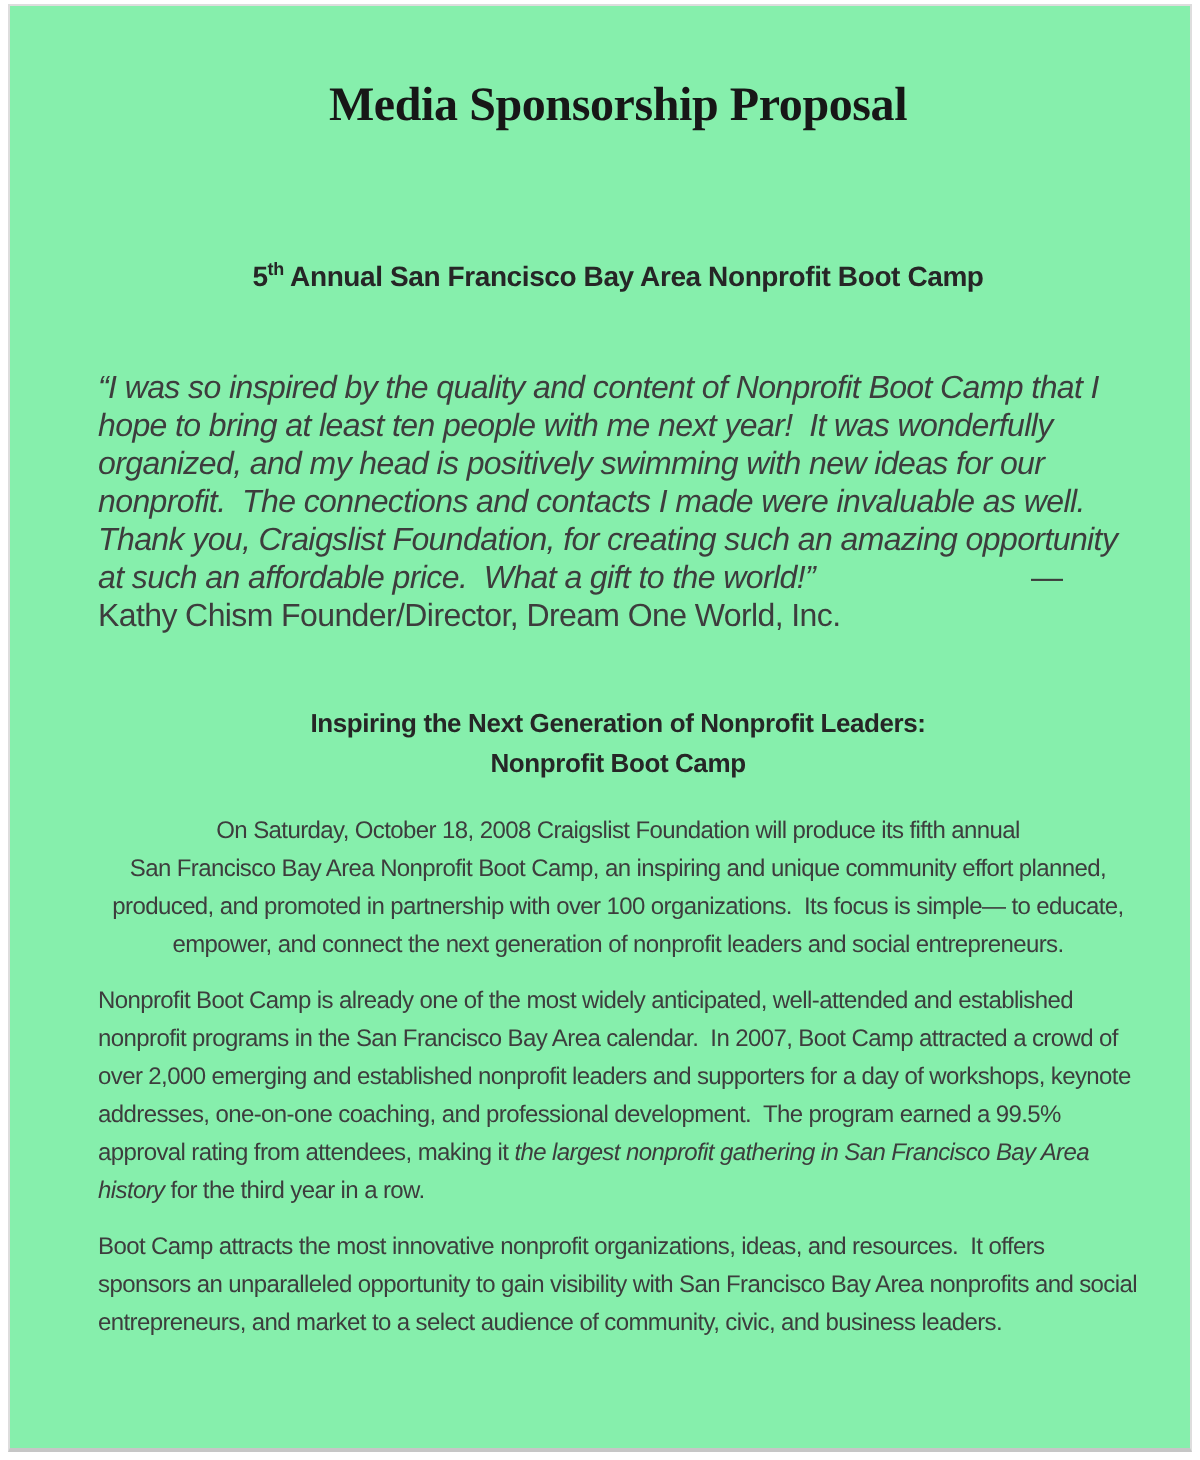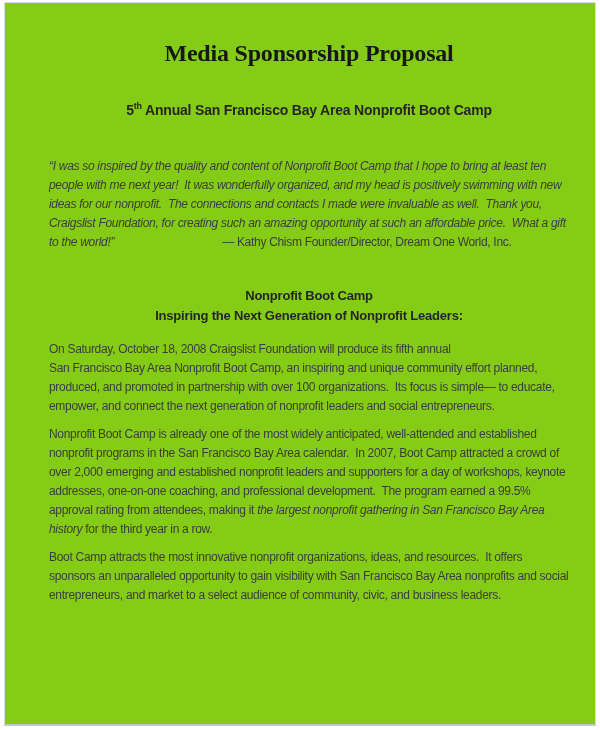--- a/index.html
+++ b/index.html
@@ -5,56 +5,56 @@
   * { margin: 0; padding: 0; box-sizing: border-box; }
   html, body {
     width: 600px; height: 730px;
     background: #ffffff;
     font-family: "Liberation Sans", sans-serif;
     overflow: hidden;
   }
   .page-frame {
     position: absolute;
     left: 4px; top: 2px; right: 4px; bottom: 4px;
-    background: #84cc16;
+    background: #86efac;
     border: 1px solid #dddddd;
     border-bottom: 2px solid #c6c6c6;
     overflow: hidden;
   }
   .content {
     padding: 0 26px 0 44px;
   }
   .doc-title {
     margin-top: 36px;
     text-align: center;
     font-family: "Liberation Serif", serif;
     font-weight: bold;
     font-size: 24px;
     line-height: 28px;
     letter-spacing: -0.2px;
     color: #171717;
   }
   .subtitle {
-    margin-top: 32px;
+    margin-top: 60px;
     text-align: center;
     font-weight: bold;
     font-size: 14px;
     line-height: 22px;
     letter-spacing: -0.2px;
     color: #262626;
   }
   .subtitle sup {
     font-size: 9px;
     vertical-align: super;
     line-height: 0;
   }
   .quote {
     margin-top: 36px;
     font-style: italic;
-    font-size: 12px;
+    font-size: 16px;
     line-height: 19px;
     letter-spacing: -0.3px;
     color: #3d3d3d;
     white-space: pre-wrap;
   }
   .quote .attribution {
     font-style: normal;
   }
   .quote .attr-spacer {
     display: inline-block;
@@ -69,42 +69,42 @@
     letter-spacing: -0.2px;
     color: #262626;
   }
   .body-para {
     font-size: 12px;
     line-height: 19px;
     letter-spacing: -0.3px;
     color: #3d3d3d;
     white-space: pre-wrap;
   }
-  .para-1 { margin-top: 14px; }
+  .para-1 { margin-top: 14px; text-align: center; }
   .para-2 { margin-top: 9px; }
   .para-3 { margin-top: 9px; }
   .italic-phrase { font-style: italic; }
 </style>
 </head>
 <body>
 
 <div class="page-frame">
   <div class="content">
 
     <h1 class="doc-title">Media Sponsorship Proposal</h1>
 
     <div class="subtitle">
       <div><span>5</span><sup>th</sup><span> Annual San Francisco Bay Area Nonprofit Boot Camp</span></div>
     </div>
 
     <p class="quote"><span class="quote-text">“I was so inspired by the quality and content of Nonprofit Boot Camp that I hope to bring at least ten people with me next year!  It was wonderfully organized, and my head is positively swimming with new ideas for our nonprofit.  The connections and contacts I made were invaluable as well.  Thank you, Craigslist Foundation, for creating such an amazing opportunity at such an affordable price.  What a gift to the world!”</span><span class="attr-spacer"></span><span class="attribution">— Kathy Chism Founder/Director, Dream One World, Inc.</span></p>
 
     <div class="section-heading">
+      <div>Inspiring the Next Generation of Nonprofit Leaders:</div>
       <div>Nonprofit Boot Camp</div>
-      <div>Inspiring the Next Generation of Nonprofit Leaders:</div>
     </div>
 
     <p class="body-para para-1">On Saturday, October 18, 2008 Craigslist Foundation will produce its fifth annual
 San Francisco Bay Area Nonprofit Boot Camp, an inspiring and unique community effort planned, produced, and promoted in partnership with over 100 organizations.  Its focus is simple— to educate, empower, and connect the next generation of nonprofit leaders and social entrepreneurs.</p>
 
     <p class="body-para para-2"><span>Nonprofit Boot Camp is already one of the most widely anticipated, well-attended and established nonprofit programs in the San Francisco Bay Area calendar.  In 2007, Boot Camp attracted a crowd of over 2,000 emerging and established nonprofit leaders and supporters for a day of workshops, keynote addresses, one-on-one coaching, and professional development.  The program earned a 99.5% approval rating from attendees, making it </span><span class="italic-phrase">the largest nonprofit gathering in San Francisco Bay Area history</span><span> for the third year in a row.</span></p>
 
     <p class="body-para para-3">Boot Camp attracts the most innovative nonprofit organizations, ideas, and resources.  It offers sponsors an unparalleled opportunity to gain visibility with San Francisco Bay Area nonprofits and social entrepreneurs, and market to a select audience of community, civic, and business leaders.</p>
 
   </div>

